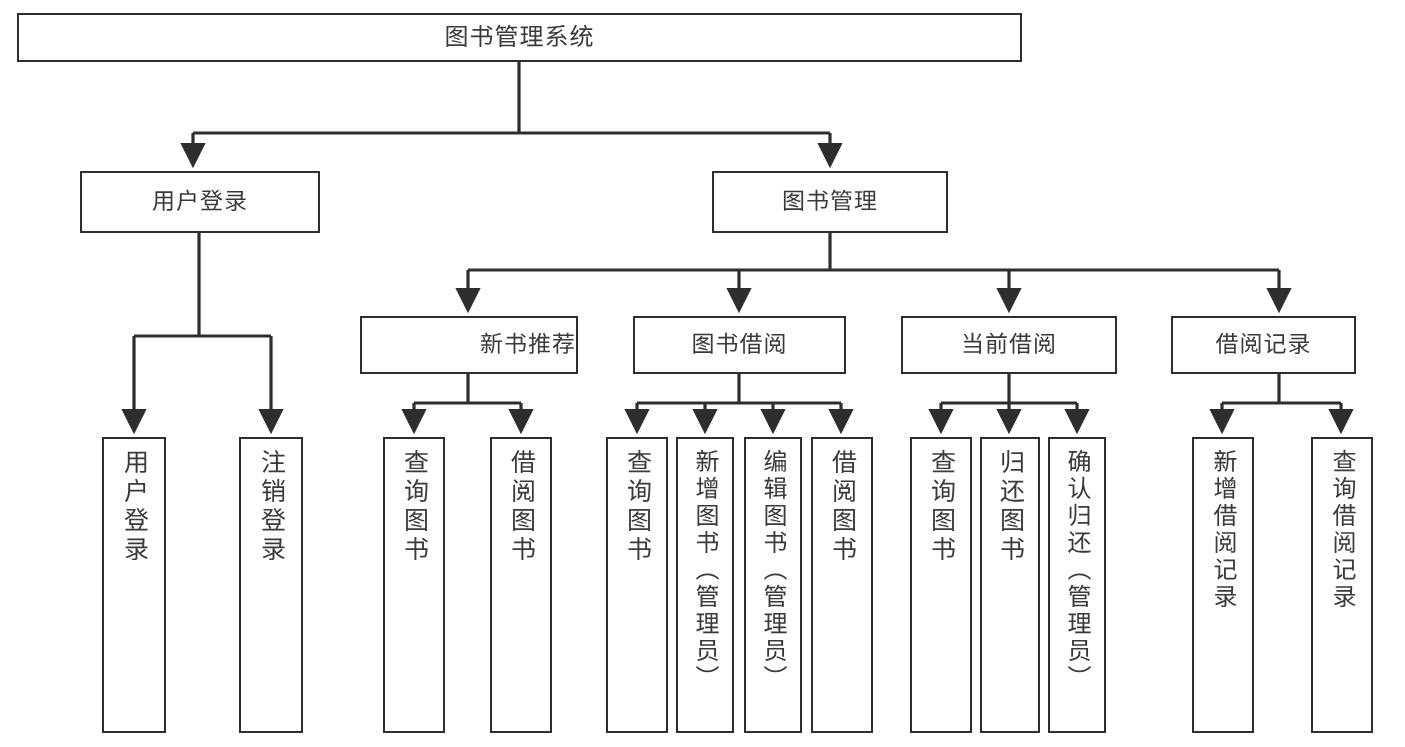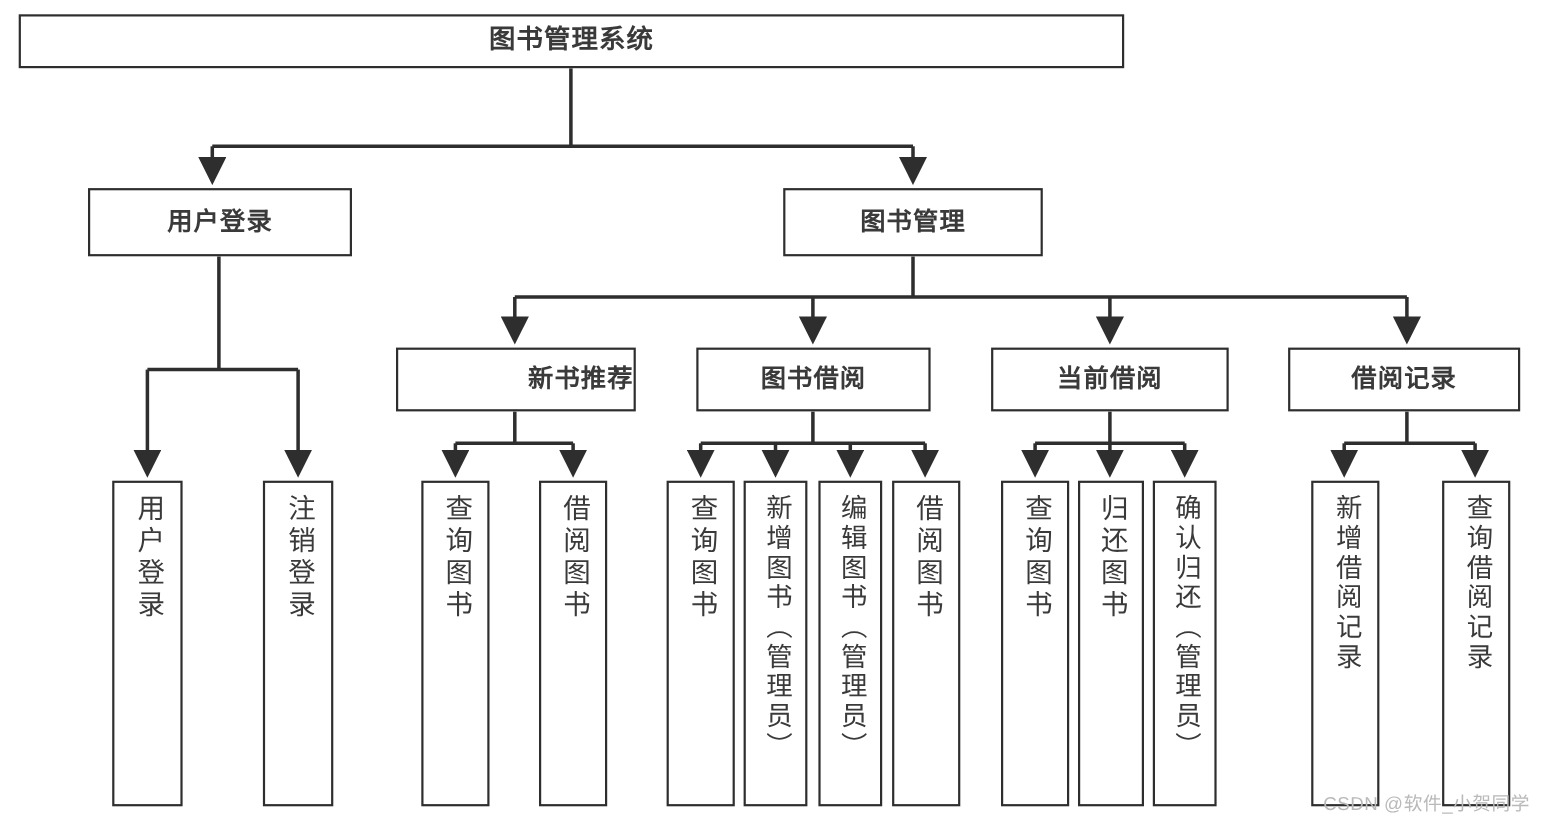--- a/index.html
+++ b/index.html
@@ -34,21 +34,20 @@
   }
   .node .label{
     color:#3a3a3a;
     letter-spacing:1px;
     line-height:1.18;
     white-space:nowrap;
   }
   
   .node.horiz .label{
     font-size:23px;
-    font-weight:bold;
   }
   .node.root .label{
     font-size:24px;
   }
   
   .node.vert{
     align-items:flex-start;
     justify-content:center;
     padding-top:10px;
   }
@@ -149,21 +148,21 @@
   </div>
 
   <div class="node horiz" style="left:633px; top:316px; width:213px; height:58px;">
     <span class="label">图书借阅</span>
   </div>
 
   <div class="node horiz" style="left:901px; top:316px; width:216px; height:58px;align-items:center;">
     <span class="label">当前借阅</span>
   </div>
 
-  <div class="node horiz" style="left:1171px; top:316px; width:211px; height:58px;">
+  <div class="node horiz" style="left:1171px; top:316px; width:185px; height:58px;">
     <span class="label">借阅记录</span>
   </div>
 
   <div class="node vert" style="left:102px; top:437px; width:64px; height:296px;">
     <span class="label">用户登录</span>
   </div>
 
   <div class="node vert" style="left:239px; top:437px; width:64px; height:296px;">
     <span class="label">注销登录</span>
   </div>
@@ -205,15 +204,14 @@
   </div>
 
   <div class="node vert tall" style="left:1192px; top:437px; width:62px; height:296px;">
     <span class="label">新增借阅记录</span>
   </div>
 
   <div class="node vert tall" style="left:1311px; top:437px; width:62px; height:296px;">
     <span class="label">查询借阅记录</span>
   </div>
 
-  <div class="watermark">CSDN @软件_小贺同学</div>
 
 </div>
 
 </body></html>

